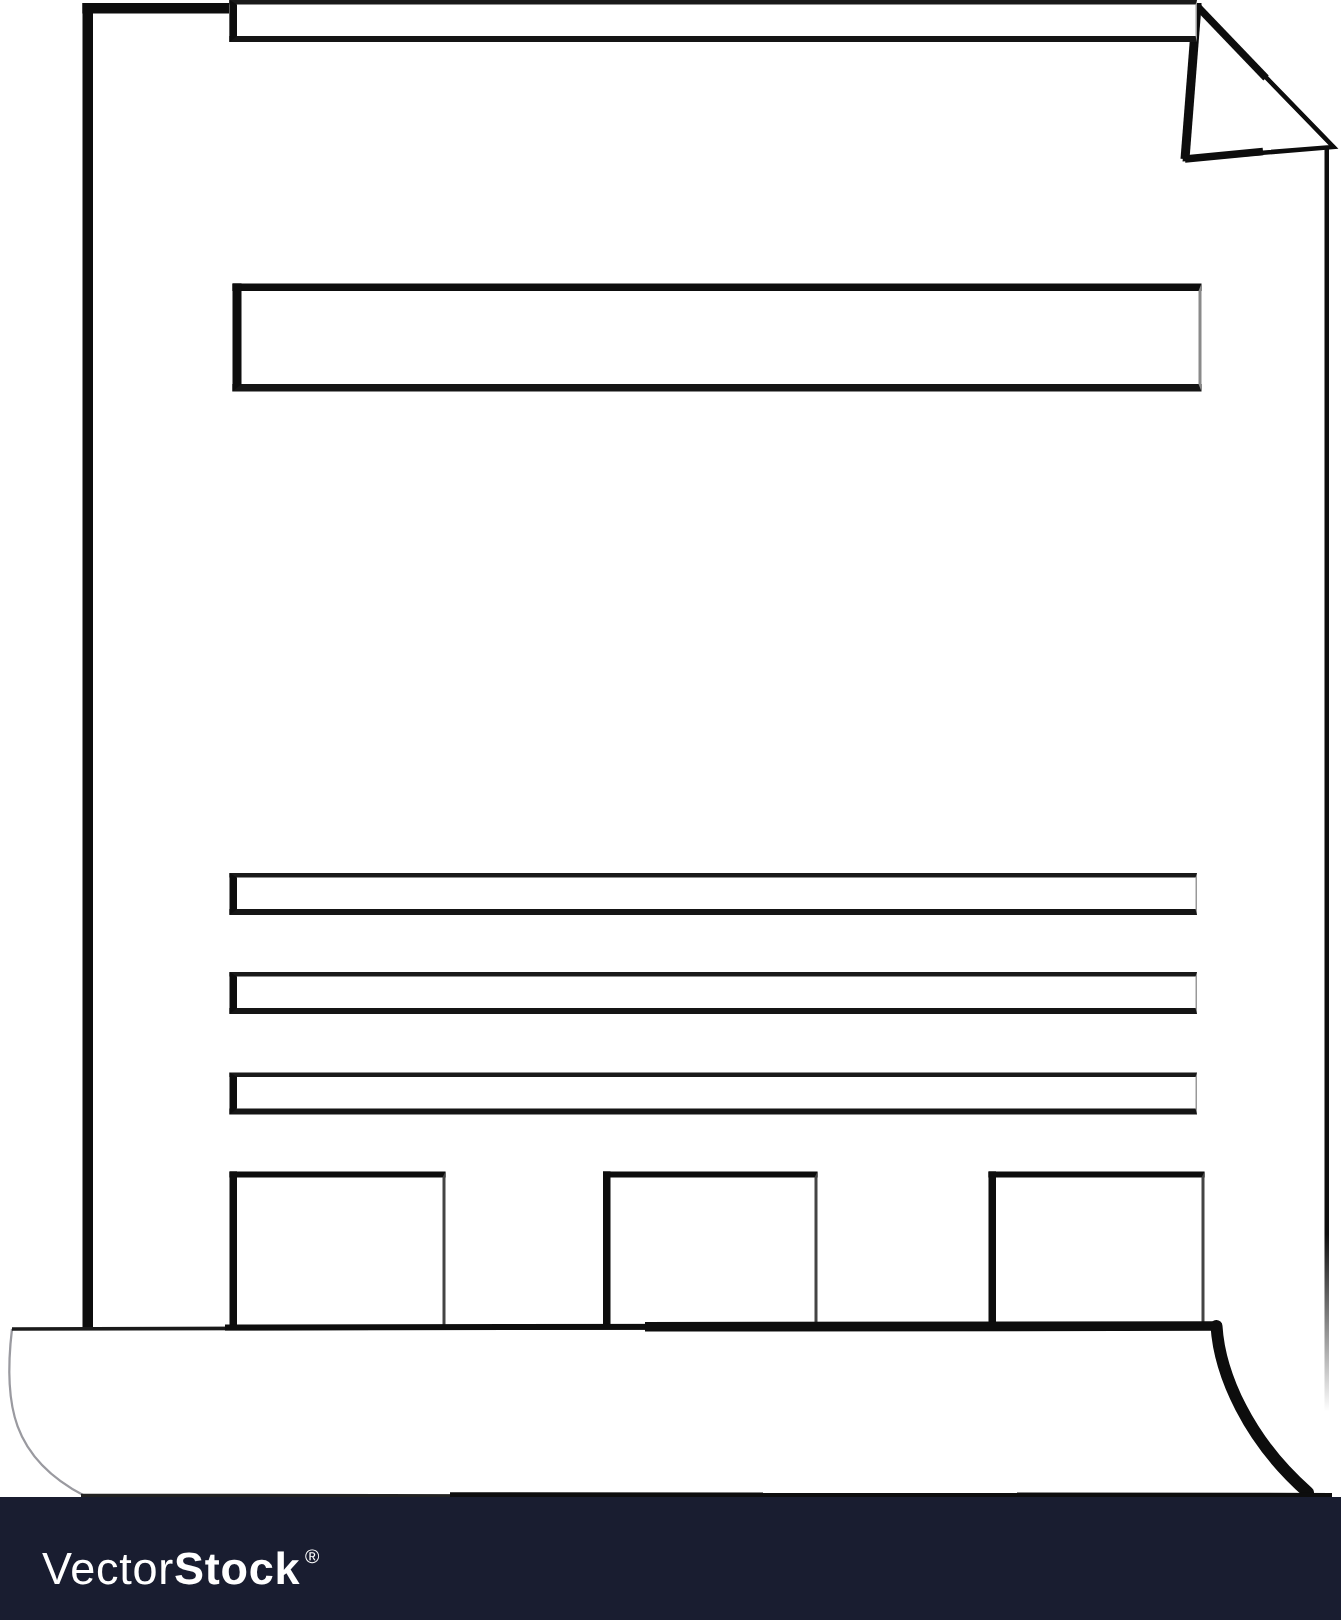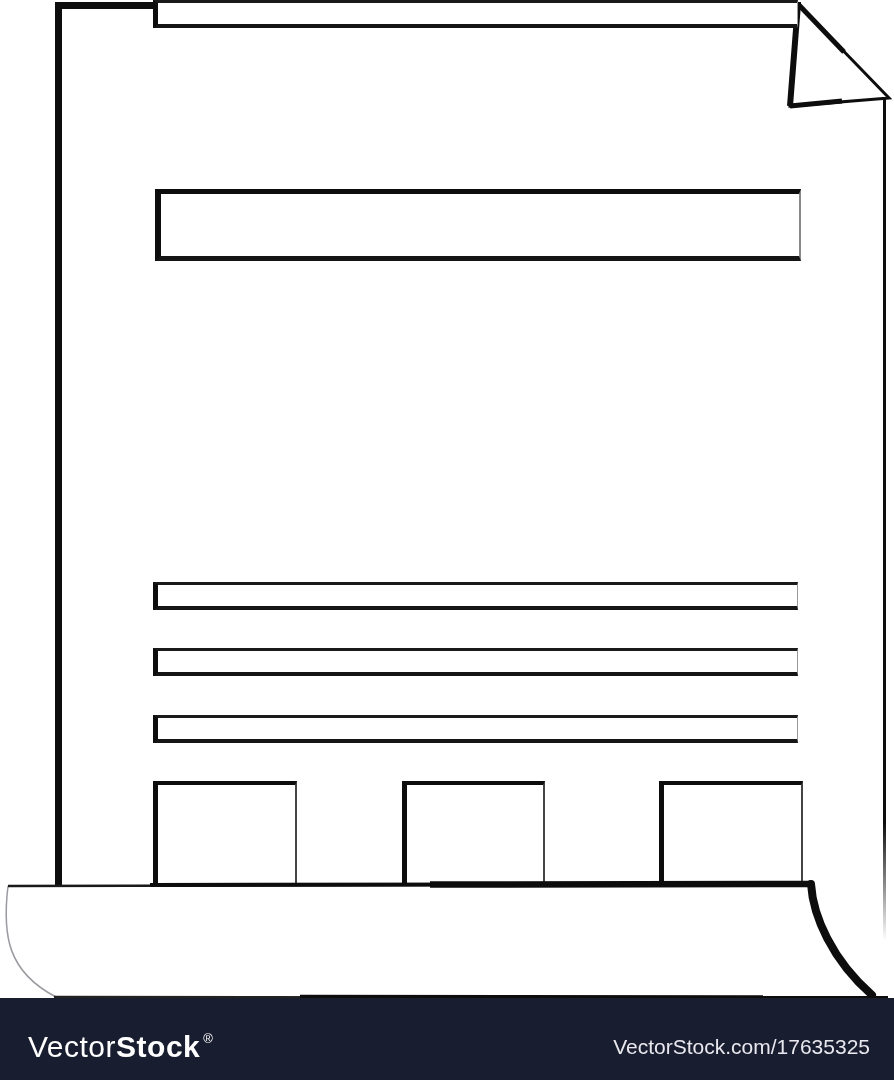--- a/index.html
+++ b/index.html
@@ -103,16 +103,15 @@
       <path d="M54,129 L888,130" fill="none" stroke="#222222" stroke-width="2.5"></path>
       <path d="M300,129.5 L888,130" fill="none" stroke="#0d0d0d" stroke-width="5.5"></path>
     </svg>
 
   </div>
 
   <div class="wm-bar" style="background-color: rgb(25, 29, 48);">
     <div class="wm-logo" style="color: rgb(255, 255, 255);">
       <span class="light">Vector</span><span class="bold">Stock</span><span class="reg">®</span>
     </div>
-    <div class="wm-ref" style="color: rgb(232, 232, 238);">VectorStock.com/17635325</div>
   </div>
 
 </div>
 
 </body></html>

